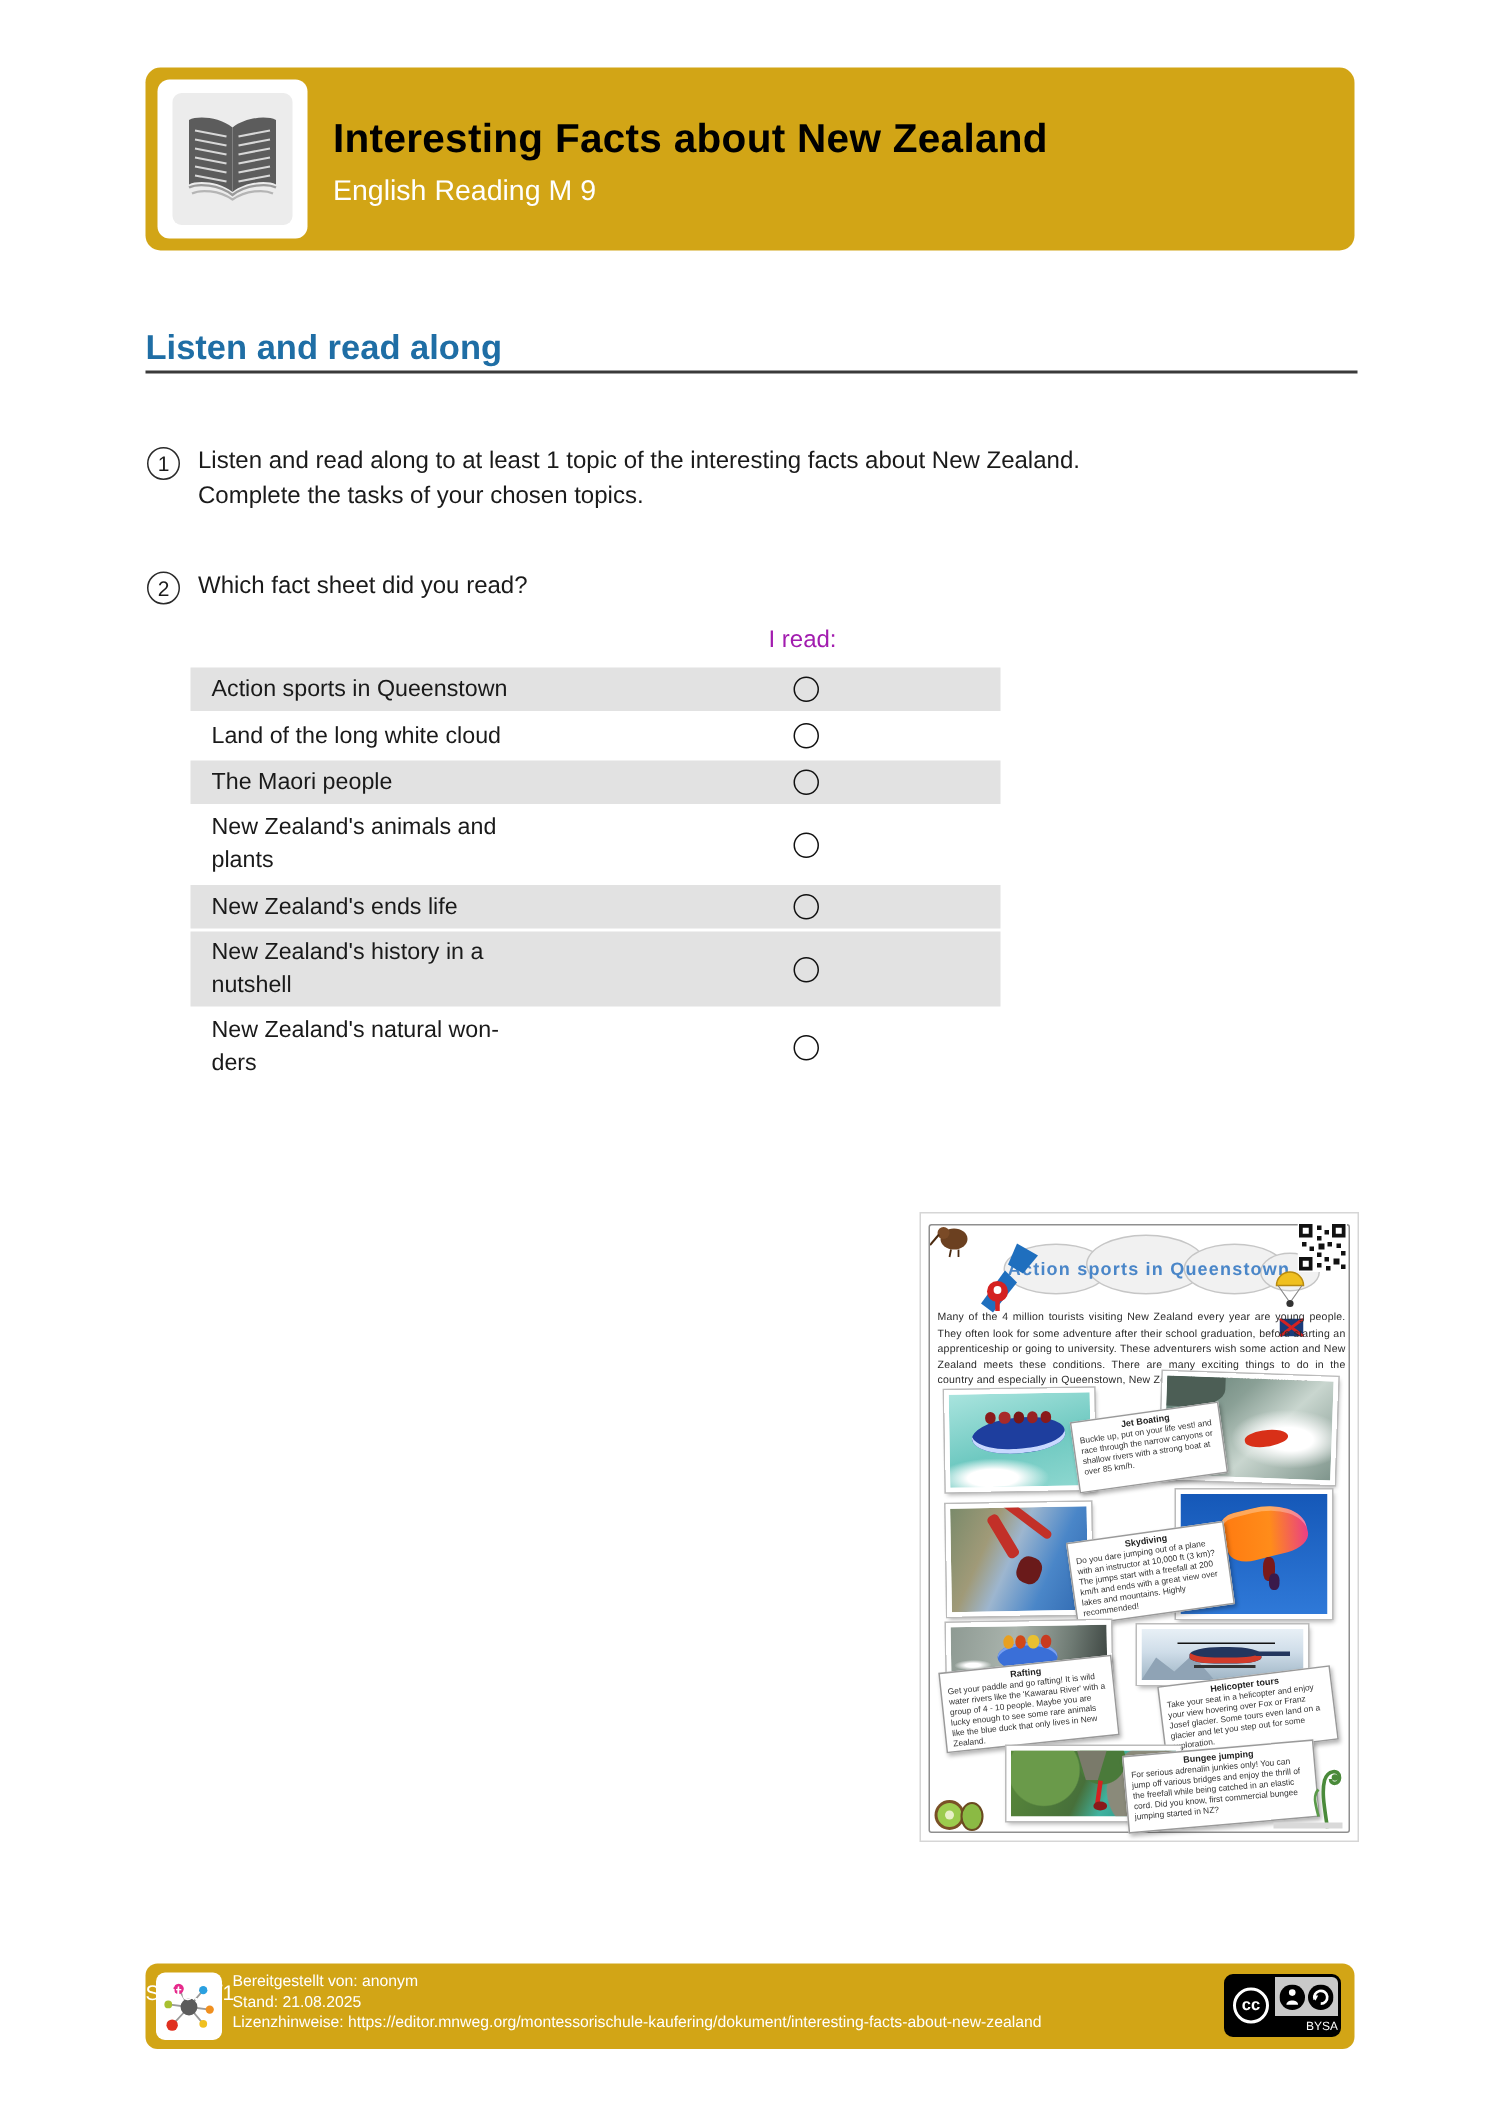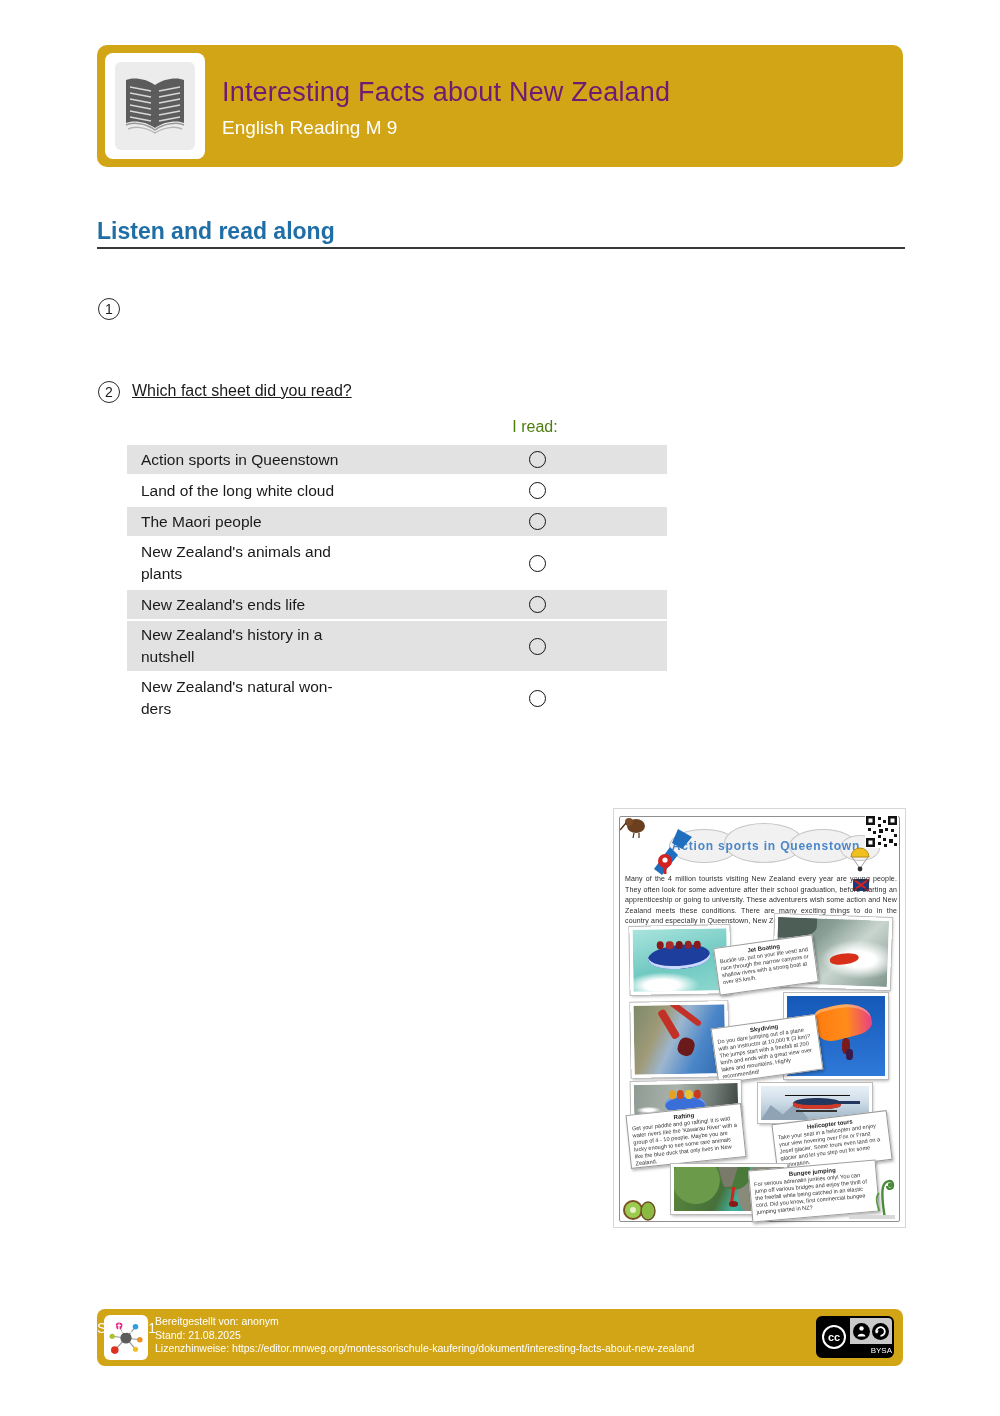--- a/index.html
+++ b/index.html
@@ -4,34 +4,34 @@
 <style>
   * { margin:0; padding:0; box-sizing:border-box; }
   html,body { background:#ffffff; }
   body { font-family:"Liberation Sans", sans-serif; }
   .page { position:relative; width:1000px; height:1416px; background:#fff; overflow:hidden; margin:0 auto; }
 
   
   .hdr { position:absolute; left:97px; top:45px; width:806px; height:122px; background:#D2A516; border-radius:10px; }
   .hdr-iconbox { position:absolute; left:8px; top:8px; width:100px; height:106px; background:#fff; border-radius:8px; }
   .hdr-icontile { position:absolute; left:10px; top:9px; right:10px; bottom:9px; background:#ececec; border-radius:6px; display:flex; align-items:center; justify-content:center; }
-  .hdr-title { position:absolute; left:125px; top:32px; font-size:27px; font-weight:400; color:#701a75; letter-spacing:.2px; }
+  .hdr-title { position:absolute; left:125px; top:32px; font-size:27px; font-weight:700; color:#000000; letter-spacing:.2px; }
   .hdr-sub { position:absolute; left:125px; top:72px; font-size:19px; font-weight:400; color:#fff; }
 
   
   .sec-heading { position:absolute; left:97px; top:218px; font-size:23px; font-weight:600; color:#1F6EA5; }
   .sec-rule { position:absolute; left:97px; top:247px; width:808px; height:2px; background:#3a3a3a; }
 
   .task-circle { position:absolute; width:22px; height:22px; border:1.5px solid #2a2a2a; border-radius:50%; font-size:14px; color:#1a1a1a; display:flex; align-items:center; justify-content:center; }
   .task-text { position:absolute; left:132px; width:720px; font-size:16px; line-height:22.5px; color:#1a1a1a; }
   .task-text span { display:block; }
   .task-text span:empty { display:none; }
 
   
-  .iread { position:absolute; left:470px; top:418px; width:130px; text-align:center; font-size:16px; color:#4d7c0f; }
+  .iread { position:absolute; left:470px; top:418px; width:130px; text-align:center; font-size:16px; color:#a21caf; }
   .tbl { position:absolute; left:127px; top:445px; width:540px; }
   .trow { display:flex; align-items:center; margin-bottom:2px; min-height:29px; padding:3px 0; }
   .trow.gray { background:#E2E2E2; }
   .tlabel { flex:0 0 390px; padding-left:14px; font-size:15.5px; line-height:22px; color:#1a1a1a; }
   .tlabel span { display:block; }
   .tlabel span:empty { display:none; }
   .tcheck { flex:0 0 40px; display:flex; justify-content:center; }
   .rcircle { width:17px; height:17px; border:1.7px solid #111; border-radius:50%; background:transparent; cursor:pointer; }
 
   
@@ -79,23 +79,27 @@
       </div>
     </div>
     <div class="hdr-title">Interesting Facts about New Zealand</div>
     <div class="hdr-sub">English Reading M 9</div>
   </div>
 
   <div class="sec-heading">Listen and read along</div>
   <div class="sec-rule"></div>
 
   <div class="task-circle" style="left:98px; top:298px;">1</div>
+  <div class="task-text" style="top:297px;">
+    <span>Listen and read along to at least 1 topic of the interesting facts about New Zealand.</span>
+    <span>Complete the tasks of your chosen topics.</span>
+  </div>
 
   <div class="task-circle" style="left:98px; top:381px;">2</div>
-  <div class="task-text" style="top:380px;text-decoration:underline;">
+  <div class="task-text" style="top:380px;">
     <span>Which fact sheet did you read?</span>
   </div>
 
   <div class="iread">I read:</div>
   <div class="tbl">
     <div class="trow gray">
       <div class="tlabel">
           <span>Action sports in Queenstown</span>
         </div>
       <div class="tcheck">

